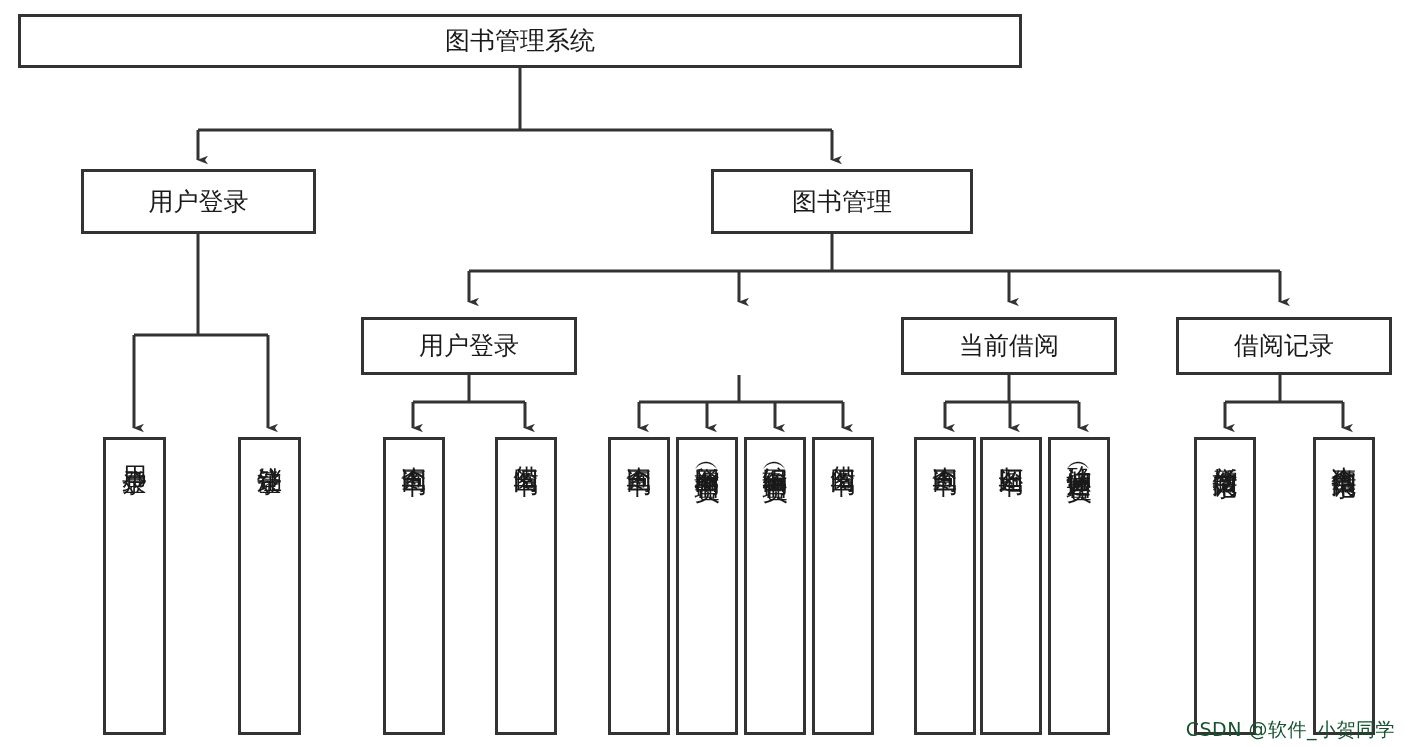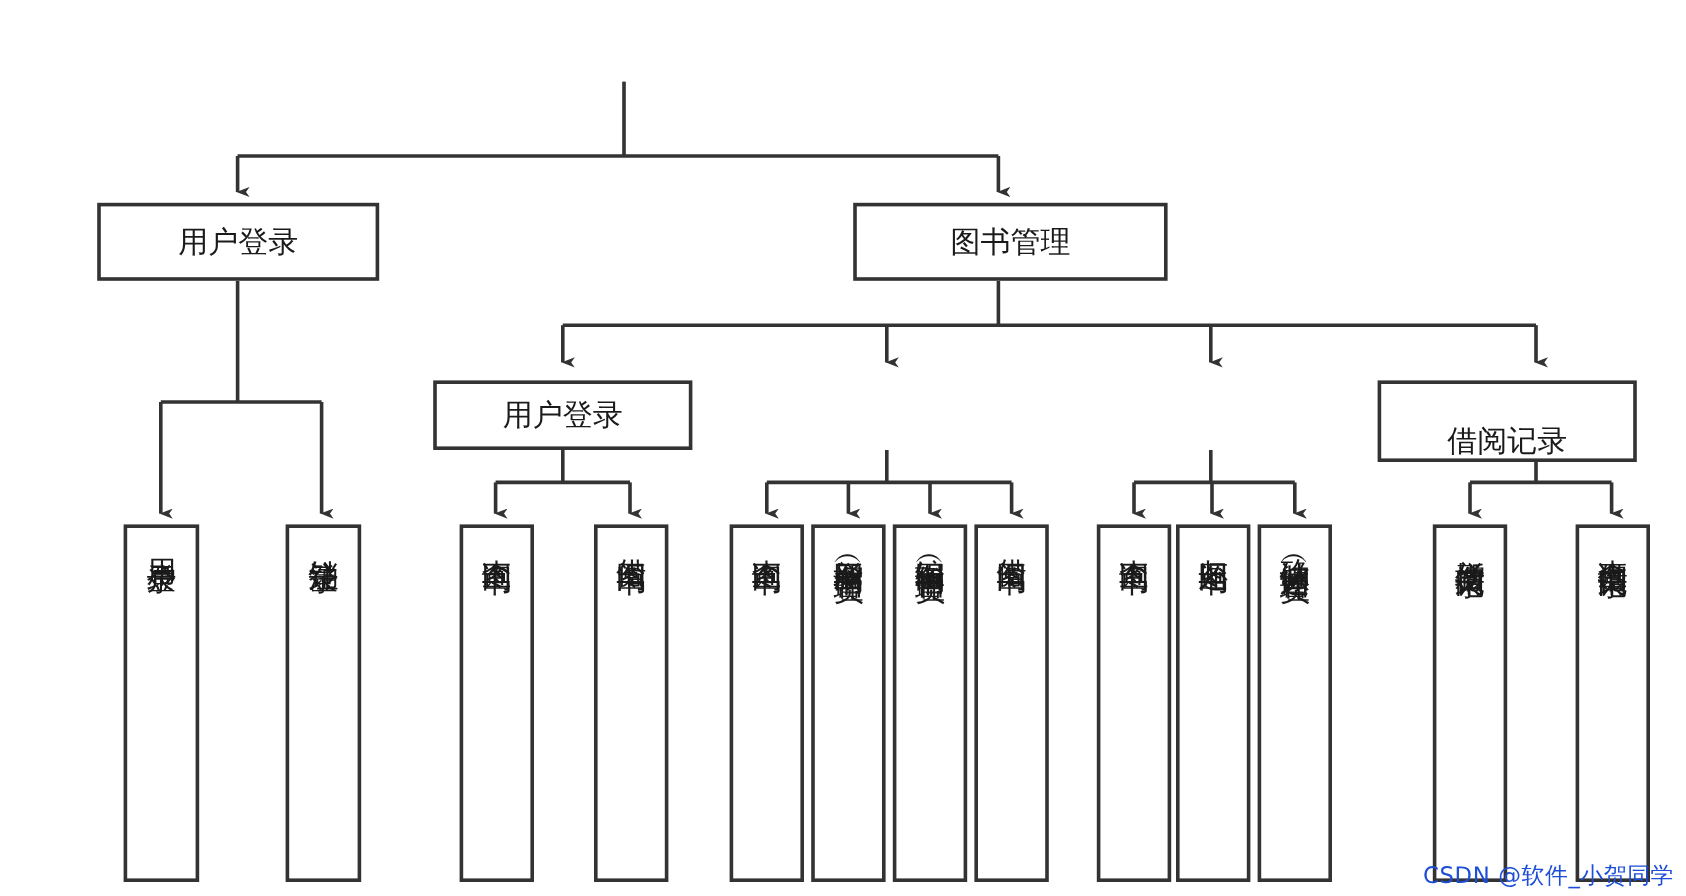--- a/index.html
+++ b/index.html
@@ -59,21 +59,21 @@
     font-size: 25px;
     letter-spacing: 2px;
     line-height: 1;
     white-space: nowrap;
   }
   #watermark {
     position: absolute;
     right: 10px;
     bottom: 4px;
     font-size: 19px;
-    color: #1d4ed8;
+    color: #14532d;
     letter-spacing: 0.5px;
     z-index: 5;
     white-space: nowrap;
     font-family: "DejaVu Sans", "Liberation Sans", sans-serif;
   }
 </style>
 </head>
 <body>
 
 <div id="diagram-root">
@@ -121,32 +121,38 @@
       <path d="M1010,402 L1010,428" marker-end="url(#arrowhead)"></path>
       <path d="M1079,402 L1079,428" marker-end="url(#arrowhead)"></path>
 
       <path d="M1280,375 L1280,402"></path>
       <path d="M1225,402 L1343,402"></path>
       <path d="M1225,402 L1225,428" marker-end="url(#arrowhead)"></path>
       <path d="M1343,402 L1343,428" marker-end="url(#arrowhead)"></path>
     </g>
   </svg>
 
+  <div class="node root horizontal" style="left:18px; top:14px; width:1004px; height:54px;">
+    <span class="node-label">图书管理系统</span>
+  </div>
 
   <div class="node horizontal" style="left:81px; top:169px; width:235px; height:65px;">
     <span class="node-label">用户登录</span>
   </div>
   <div class="node horizontal" style="left:711px; top:169px; width:262px; height:65px;">
     <span class="node-label">图书管理</span>
   </div>
 
   <div class="node horizontal" style="left:361px; top:317px; width:216px; height:58px;">
     <span class="node-label">用户登录</span>
   </div>
-  <div class="node horizontal" style="left:1148px; top:317px; width:216px; height:68px;align-items:flex-end;">
+  <div class="node horizontal" style="left:901px; top:317px; width:216px; height:58px;">
+    <span class="node-label">当前借阅</span>
+  </div>
+  <div class="node horizontal" style="left:1176px; top:317px; width:216px; height:58px;">
     <span class="node-label">借阅记录</span>
   </div>
 
   <div class="node vertical" style="left:103px; top:437px; width:63px; height:298px;">
     <span class="node-label">用户登录</span>
   </div>
   <div class="node vertical" style="left:238px; top:437px; width:63px; height:298px;">
     <span class="node-label">注销登录</span>
   </div>
 

